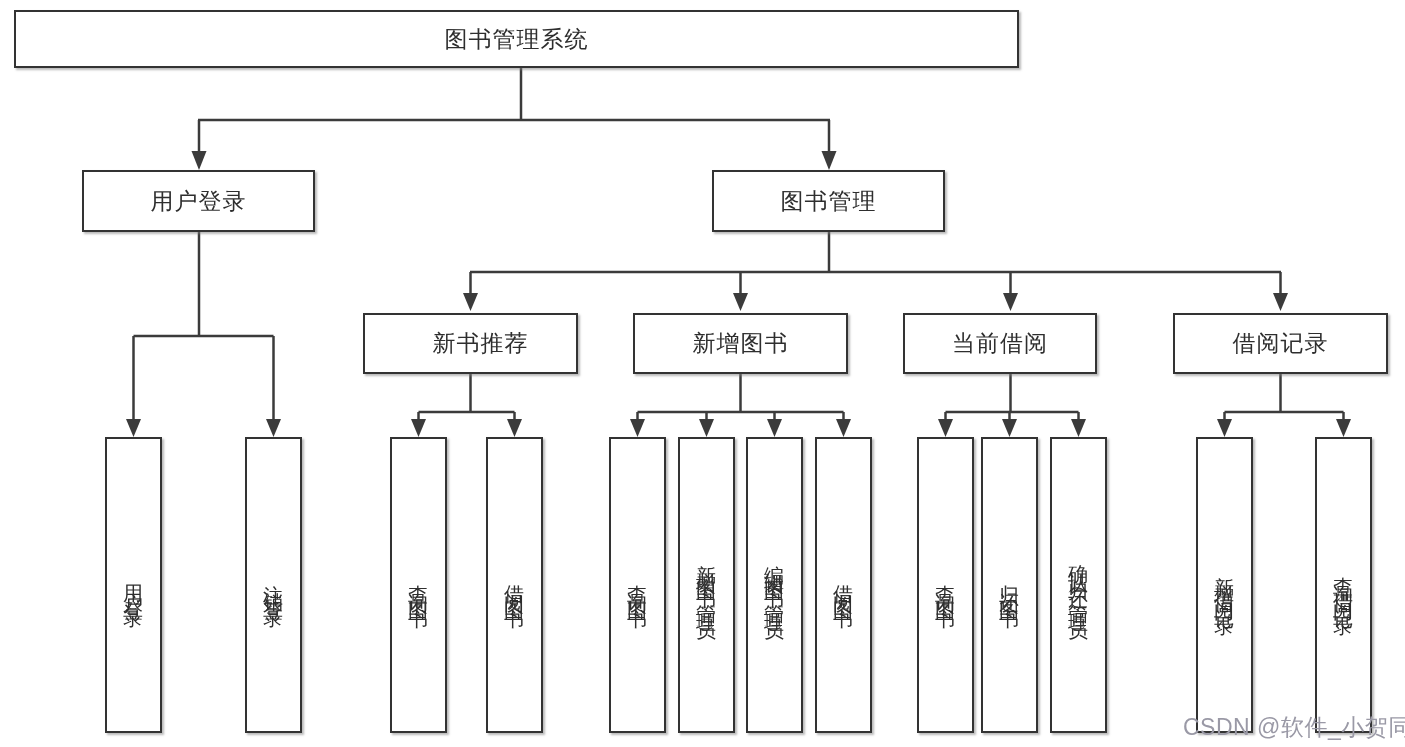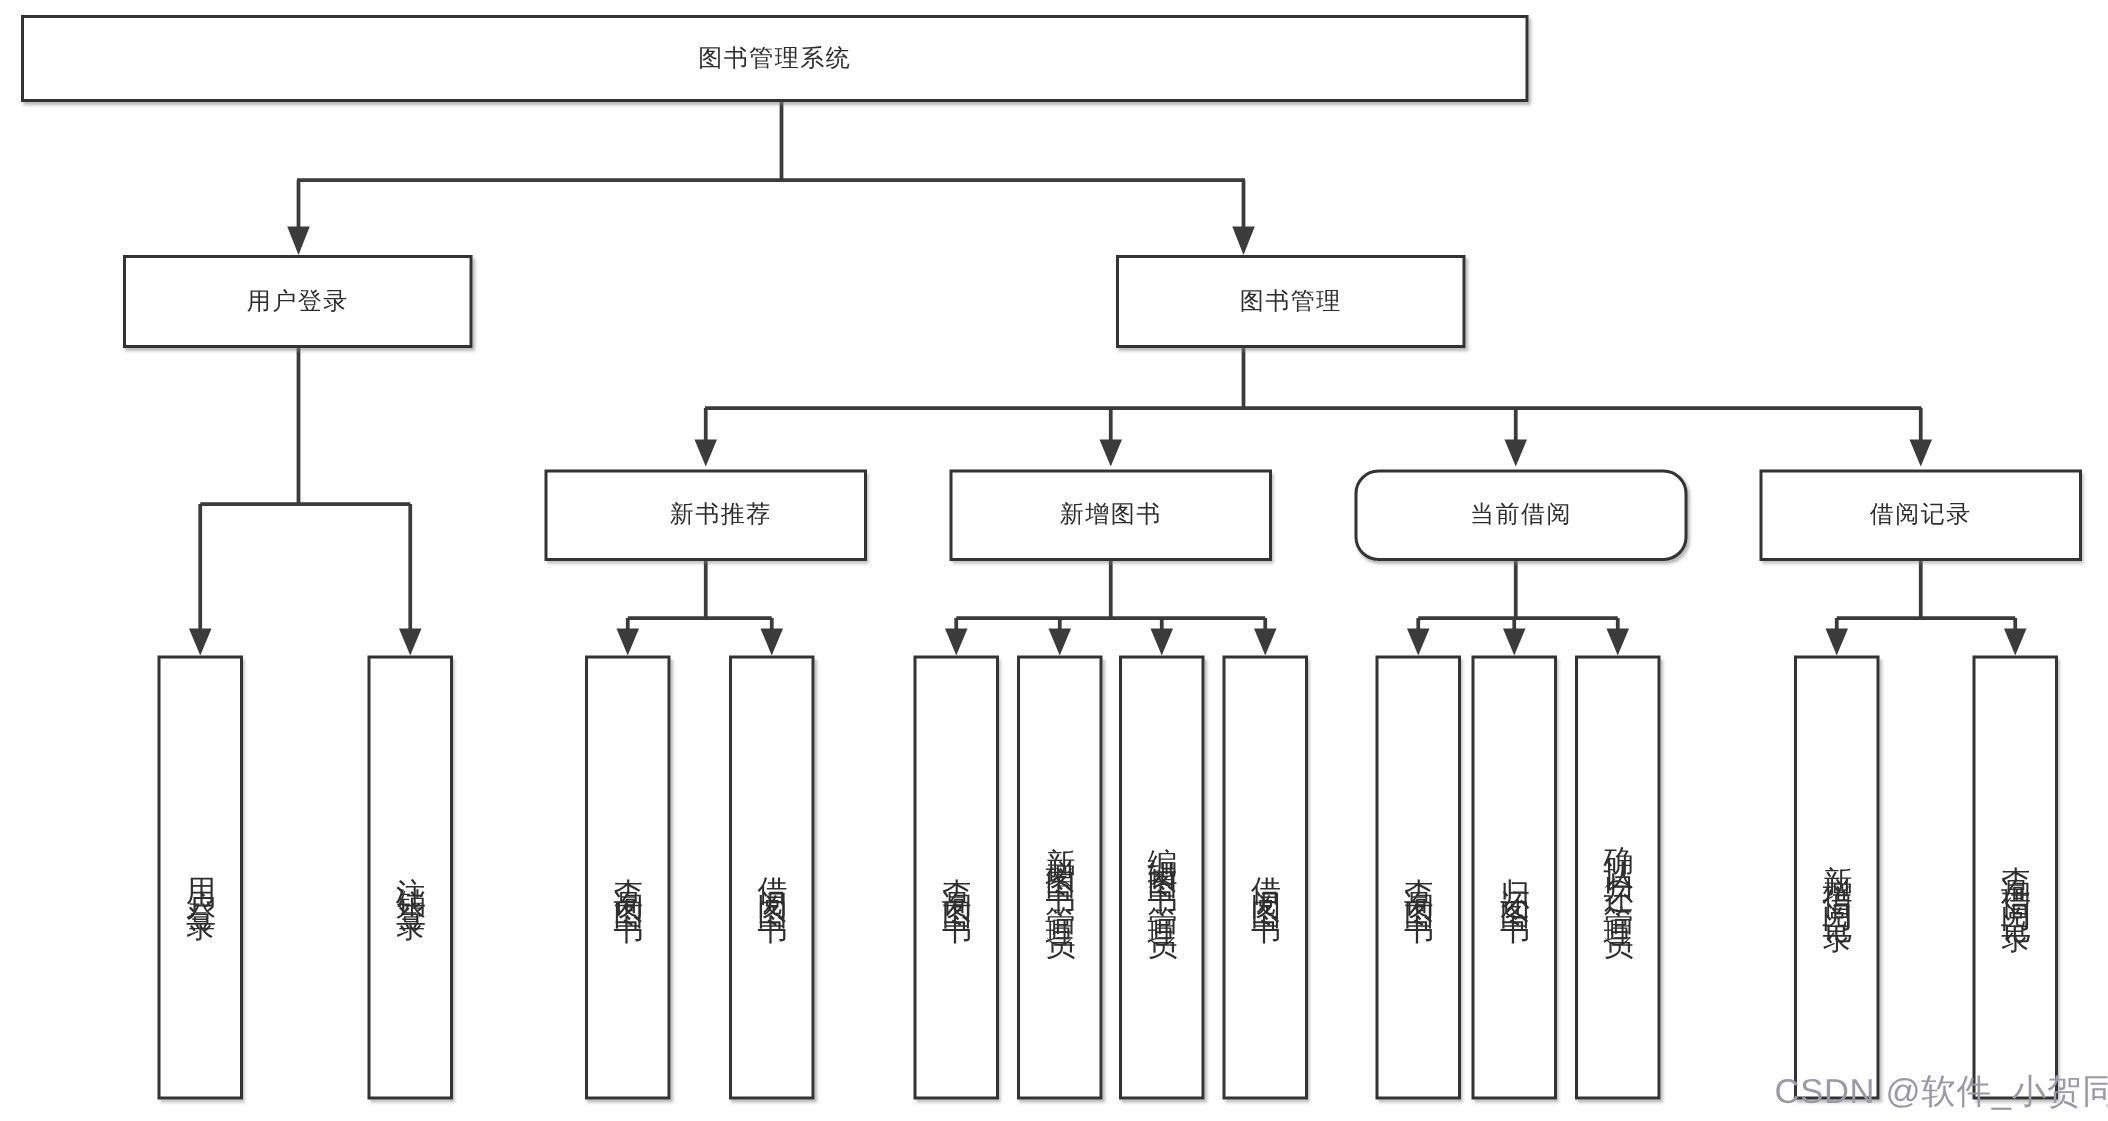--- a/index.html
+++ b/index.html
@@ -21,21 +21,21 @@
   .connectors .ln{stroke:var(--line-color);stroke-width:2.5;fill:none;}
   .connectors .ah{fill:var(--line-color);stroke:none;}
   .box{
     position:absolute;
     background:#ffffff;
     border:2px solid var(--border-color);
     box-shadow:1.5px 2px 2px rgba(130,130,130,0.55);
     display:flex;align-items:center;justify-content:center;
     box-sizing:border-box;
     color:var(--text-color);
-    font-size:16px;
+    font-size:23px;
     letter-spacing:1px;
     white-space:nowrap;
   }
   .vbox{
     writing-mode:vertical-rl;
     text-orientation:mixed;
     letter-spacing:8px;
     font-size:20px;
     line-height:1;
     padding:10px 0;
@@ -112,25 +112,25 @@
     <path class="ln" d="M1224.5 412 H1343.5"></path>
     <path class="ln" d="M1224.5 412 V420"></path>
     <polygon class="ah" points="1217,419 1232,419 1224.5,437"></polygon>
     <path class="ln" d="M1343.5 412 V420"></path>
     <polygon class="ah" points="1336,419 1351,419 1343.5,437"></polygon>
   </svg>
 
   <div class="box" style="left:14px;top:10px;width:1005px;height:58px;">图书管理系统</div>
 
   <div class="box" style="left:82px;top:170px;width:233px;height:62px;">用户登录</div>
-  <div class="box" style="left:712px;top:170px;width:233px;height:62px;margin-left:32px;">图书管理</div>
+  <div class="box" style="left:712px;top:170px;width:233px;height:62px;">图书管理</div>
 
   <div class="box" style="left:363px;top:313px;width:215px;height:61px;padding-left:20px;">新书推荐</div>
   <div class="box" style="left:633px;top:313px;width:215px;height:61px;">新增图书</div>
-  <div class="box" style="left:903px;top:313px;width:222px;height:61px;border-radius:16px;">当前借阅</div>
+  <div class="box" style="left:903px;top:313px;width:194px;height:61px;">当前借阅</div>
   <div class="box" style="left:1173px;top:313px;width:215px;height:61px;">借阅记录</div>
 
   <div class="box vbox" style="left:105px;top:437px;width:57px;height:296px;">用户登录</div>
   <div class="box vbox" style="left:245px;top:437px;width:57px;height:296px;">注销登录</div>
 
   <div class="box vbox" style="left:390px;top:437px;width:57px;height:296px;">查询图书</div>
   <div class="box vbox" style="left:486px;top:437px;width:57px;height:296px;">借阅图书</div>
 
   <div class="box vbox" style="left:609px;top:437px;width:57px;height:296px;">查询图书</div>
   <div class="box vbox" style="left:678px;top:437px;width:57px;height:296px;">新增图书（管理员）</div>

